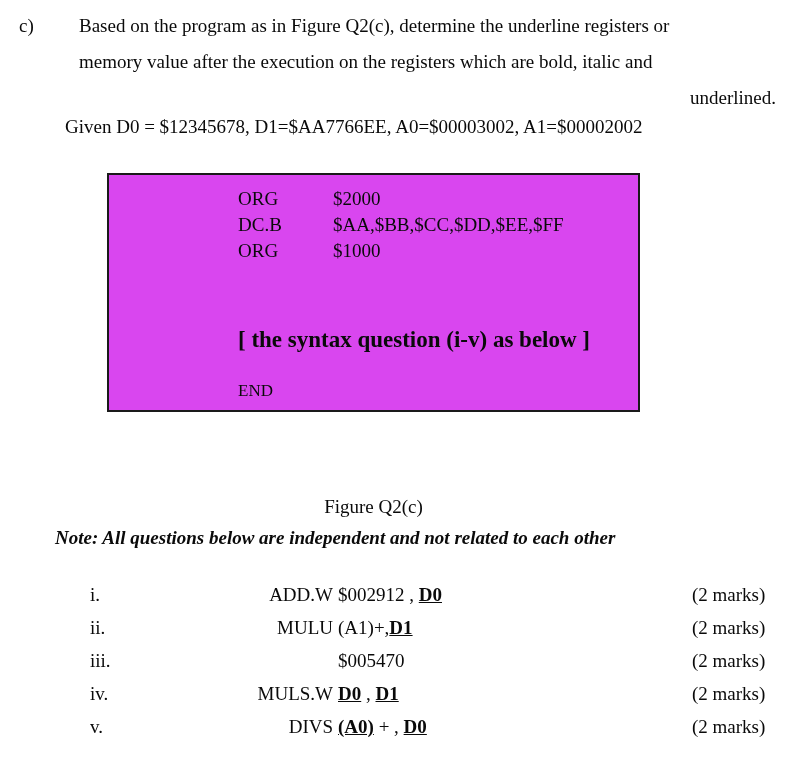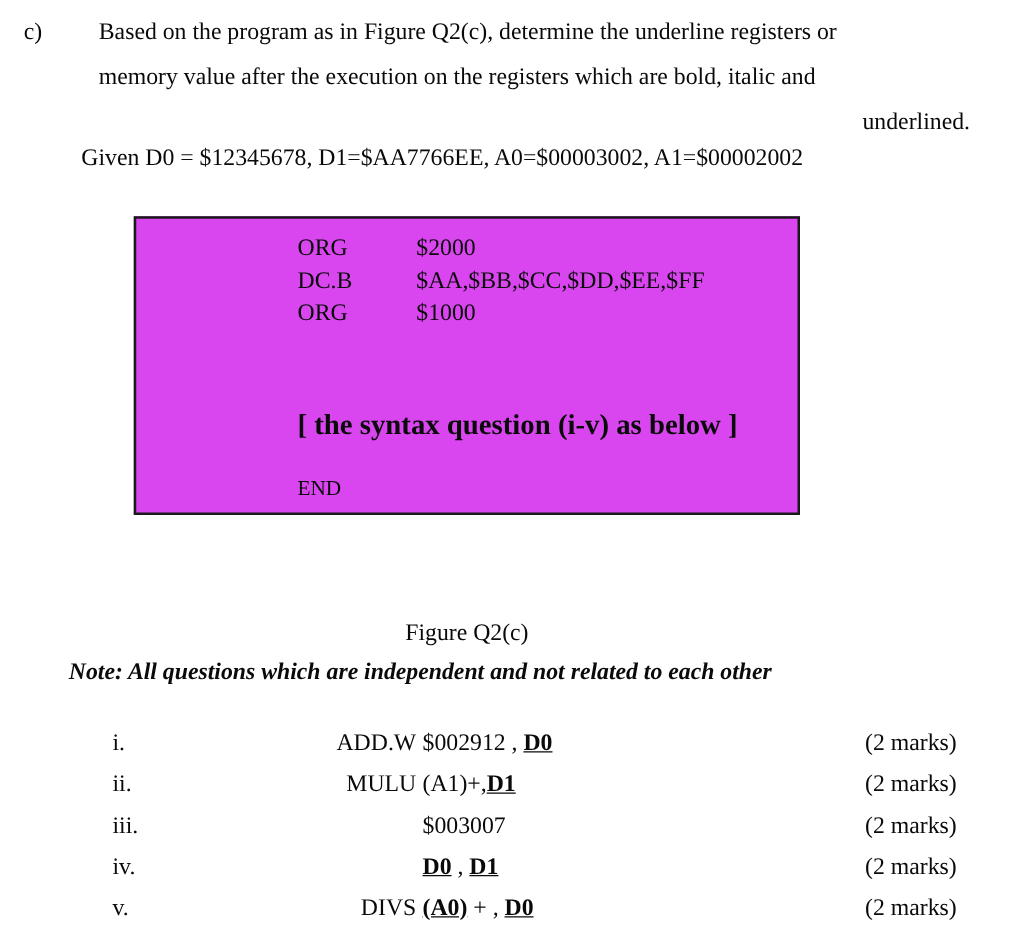--- a/index.html
+++ b/index.html
@@ -195,46 +195,47 @@
     </div>
   </div>
 
   <div id="syntax-note">[ the syntax question (i-v) as below ]</div>
 
   <div id="end-directive">END</div>
 </div>
 
 <div id="figure-caption">Figure Q2(c)</div>
 
-<div id="note-line">Note: All questions which are independent and not related to each other</div>
+<div id="note-line">Note: All questions below are independent and not related to each other</div>
 
 <div id="subquestion-list">
 
   <div class="subq-row">
     <span class="subq-numeral">i.</span>
     <span class="subq-mnemonic">ADD.W</span>
     <span class="subq-operand"><span>$002912 , </span><span class="reg">D0</span></span>
     <span class="subq-marks">(2 marks)</span>
   </div>
 
   <div class="subq-row">
     <span class="subq-numeral">ii.</span>
     <span class="subq-mnemonic">MULU</span>
     <span class="subq-operand"><span>(A1)+,</span><span class="reg">D1</span></span>
     <span class="subq-marks">(2 marks)</span>
   </div>
 
   <div class="subq-row">
     <span class="subq-numeral">iii.</span>
-    <span class="subq-operand"><span>$003007</span></span>
+    <span class="subq-operand"><span>$005470</span></span>
     <span class="subq-marks">(2 marks)</span>
   </div>
 
   <div class="subq-row">
     <span class="subq-numeral">iv.</span>
+    <span class="subq-mnemonic">MULS.W</span>
     <span class="subq-operand"><span class="reg">D0</span><span> , </span><span class="reg">D1</span></span>
     <span class="subq-marks">(2 marks)</span>
   </div>
 
   <div class="subq-row">
     <span class="subq-numeral">v.</span>
     <span class="subq-mnemonic">DIVS</span>
     <span class="subq-operand"><span class="reg">(A0)</span><span> + , </span><span class="reg">D0</span></span>
     <span class="subq-marks">(2 marks)</span>
   </div>

